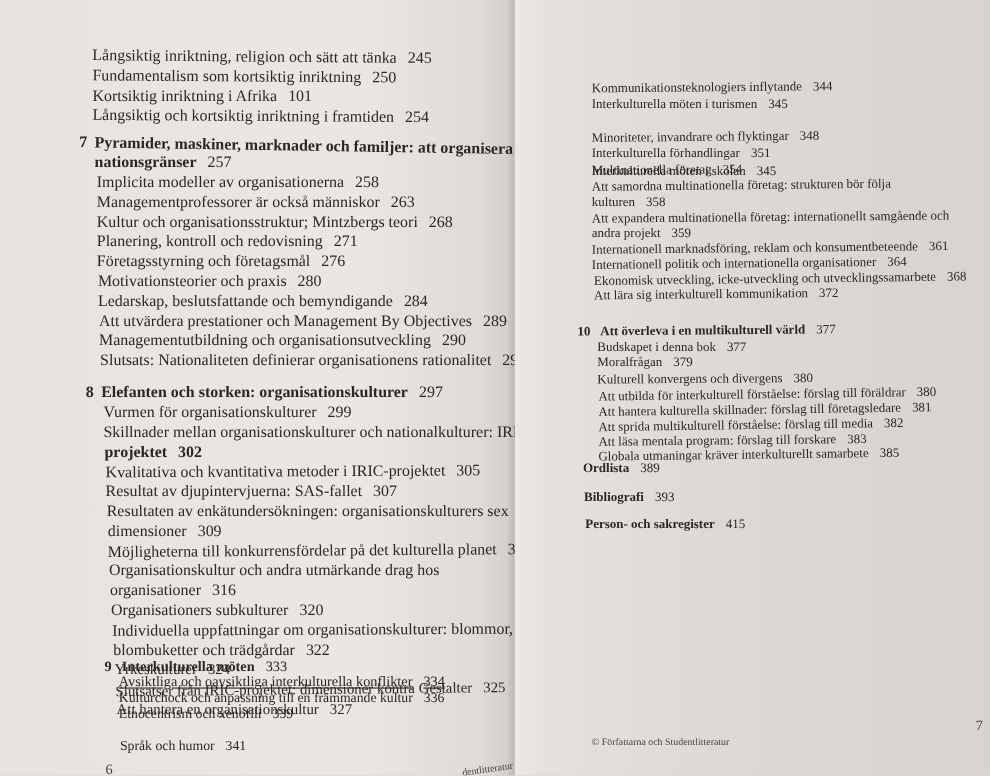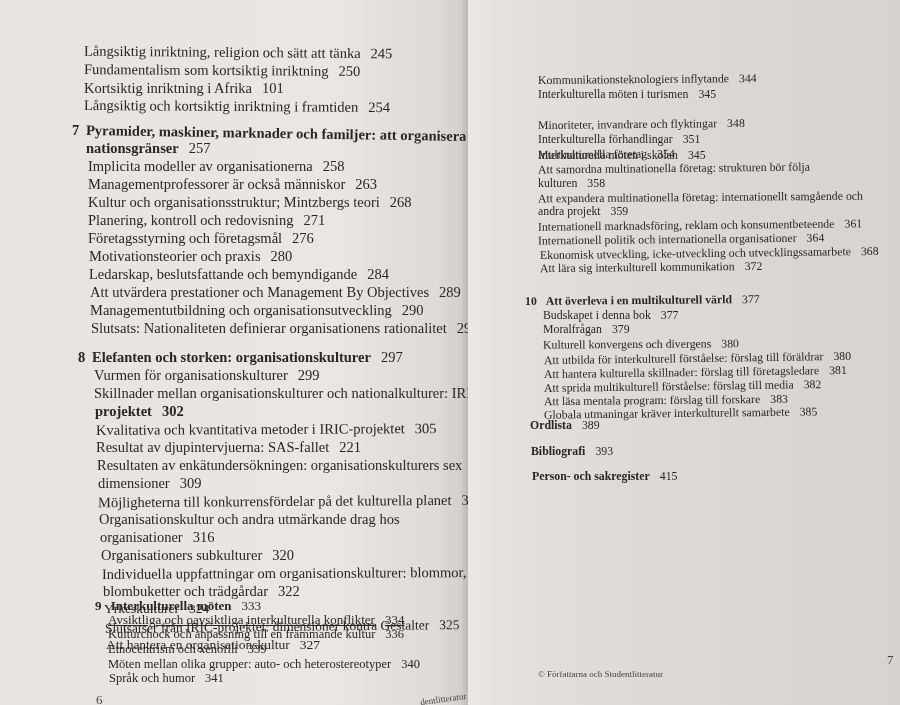--- a/index.html
+++ b/index.html
@@ -54,41 +54,40 @@
   <div class="line l" style="left:90px;top:284px;"><span>Att utvärdera prestationer och Management By Objectives</span><span class="num">289</span></div>
   <div class="line l" style="left:90px;top:302px;"><span>Managementutbildning och organisationsutveckling</span><span class="num">290</span></div>
   <div class="line l" style="left:91px;top:320px;"><span>Slutsats: Nationaliteten definierar organisationens rationalitet</span><span class="num">292</span></div>
 
   <span class="chapnum l" style="left:78px;top:349px;">8</span>
   <div class="line l" style="left:92px;top:349px;"><span class="bold">Elefanten och storken: organisationskulturer</span><span class="num">297</span></div>
   <div class="line l" style="left:94px;top:367px;"><span>Vurmen för organisationskulturer</span><span class="num">299</span></div>
   <div class="line l" style="left:94px;top:385px;"><span>Skillnader mellan organisationskulturer och nationalkulturer: IRIC-</span></div>
   <div class="line l" style="left:95px;top:403px;font-weight:bold;"><span>projektet</span><span class="num">302</span></div>
   <div class="line l" style="left:96px;top:421px;transform:rotate(-0.3deg);"><span>Kvalitativa och kvantitativa metoder i IRIC-projektet</span><span class="num">305</span></div>
-  <div class="line l" style="left:96px;top:439px;"><span>Resultat av djupintervjuerna: SAS-fallet</span><span class="num">221</span></div>
+  <div class="line l" style="left:96px;top:439px;"><span>Resultat av djupintervjuerna: SAS-fallet</span><span class="num">307</span></div>
   <div class="line l" style="left:97px;top:457px;"><span>Resultaten av enkätundersökningen: organisationskulturers sex</span></div>
   <div class="line l" style="left:98px;top:475px;"><span>dimensioner</span><span class="num">309</span></div>
   <div class="line l" style="left:98px;top:493px;transform:rotate(-0.4deg);"><span>Möjligheterna till konkurrensfördelar på det kulturella planet</span><span class="num">314</span></div>
   <div class="line l" style="left:99px;top:511px;"><span>Organisationskultur och andra utmärkande drag hos</span></div>
   <div class="line l" style="left:100px;top:529px;"><span>organisationer</span><span class="num">316</span></div>
   <div class="line l" style="left:101px;top:547px;"><span>Organisationers subkulturer</span><span class="num">320</span></div>
   <div class="line l" style="left:102px;top:565px;transform:rotate(-0.3deg);"><span>Individuella uppfattningar om organisationskulturer: blommor,</span></div>
   <div class="line l" style="left:103px;top:583px;"><span>blombuketter och trädgårdar</span><span class="num">322</span></div>
   <div class="line l" style="left:104px;top:601px;font-size:13.5px;"><span>Yrkeskulturer</span><span class="num">324</span></div>
   <div class="line l" style="left:105px;top:619px;font-size:13.5px;transform:rotate(-0.6deg);"><span>Slutsatser från IRIC-projektet: dimensioner kontra Gestalter</span><span class="num">325</span></div>
   <div class="line l" style="left:106px;top:637px;font-size:13.5px;"><span>Att hantera en organisationskultur</span><span class="num">327</span></div>
 
   <div class="line" style="left:95px;top:598px;font-size:13px;">
     <span class="bold">9</span>
     <span class="bold" style="margin-left:6px;">Interkulturella möten</span><span class="num">333</span>
   </div>
   <div class="line" style="left:108px;top:612px;font-size:13px;text-decoration:underline;"><span>Avsiktliga och oavsiktliga interkulturella konflikter</span><span class="num">334</span></div>
   <div class="line" style="left:108px;top:627px;font-size:12.5px;"><span>Kulturchock och anpassning till en främmande kultur</span><span class="num">336</span></div>
   <div class="line" style="left:108px;top:642px;font-size:12.5px;"><span>Etnocentrism och xenofili</span><span class="num">339</span></div>
-  <div class="line" style="left:108px;top:657px;font-size:12.5px;"><span>Möten mellan olika grupper: auto- och heterostereotyper</span><span class="num">340</span></div>
   <div class="line" style="left:109px;top:671px;font-size:12.5px;"><span>Språk och humor</span><span class="num">341</span></div>
 
   <span class="folio" style="left:96px;top:692px;">6</span>
   <span class="copyright" style="left:420px;top:694px;transform:rotate(-8deg);">dentlitteratur</span>
 </div>
 
 <div class="gutter"></div>
 
 <div class="page page-right">
   <div class="line r" style="left:70px;top:72px;transform:rotate(-0.5deg);"><span>Kommunikationsteknologiers inflytande</span><span class="num">344</span></div>

